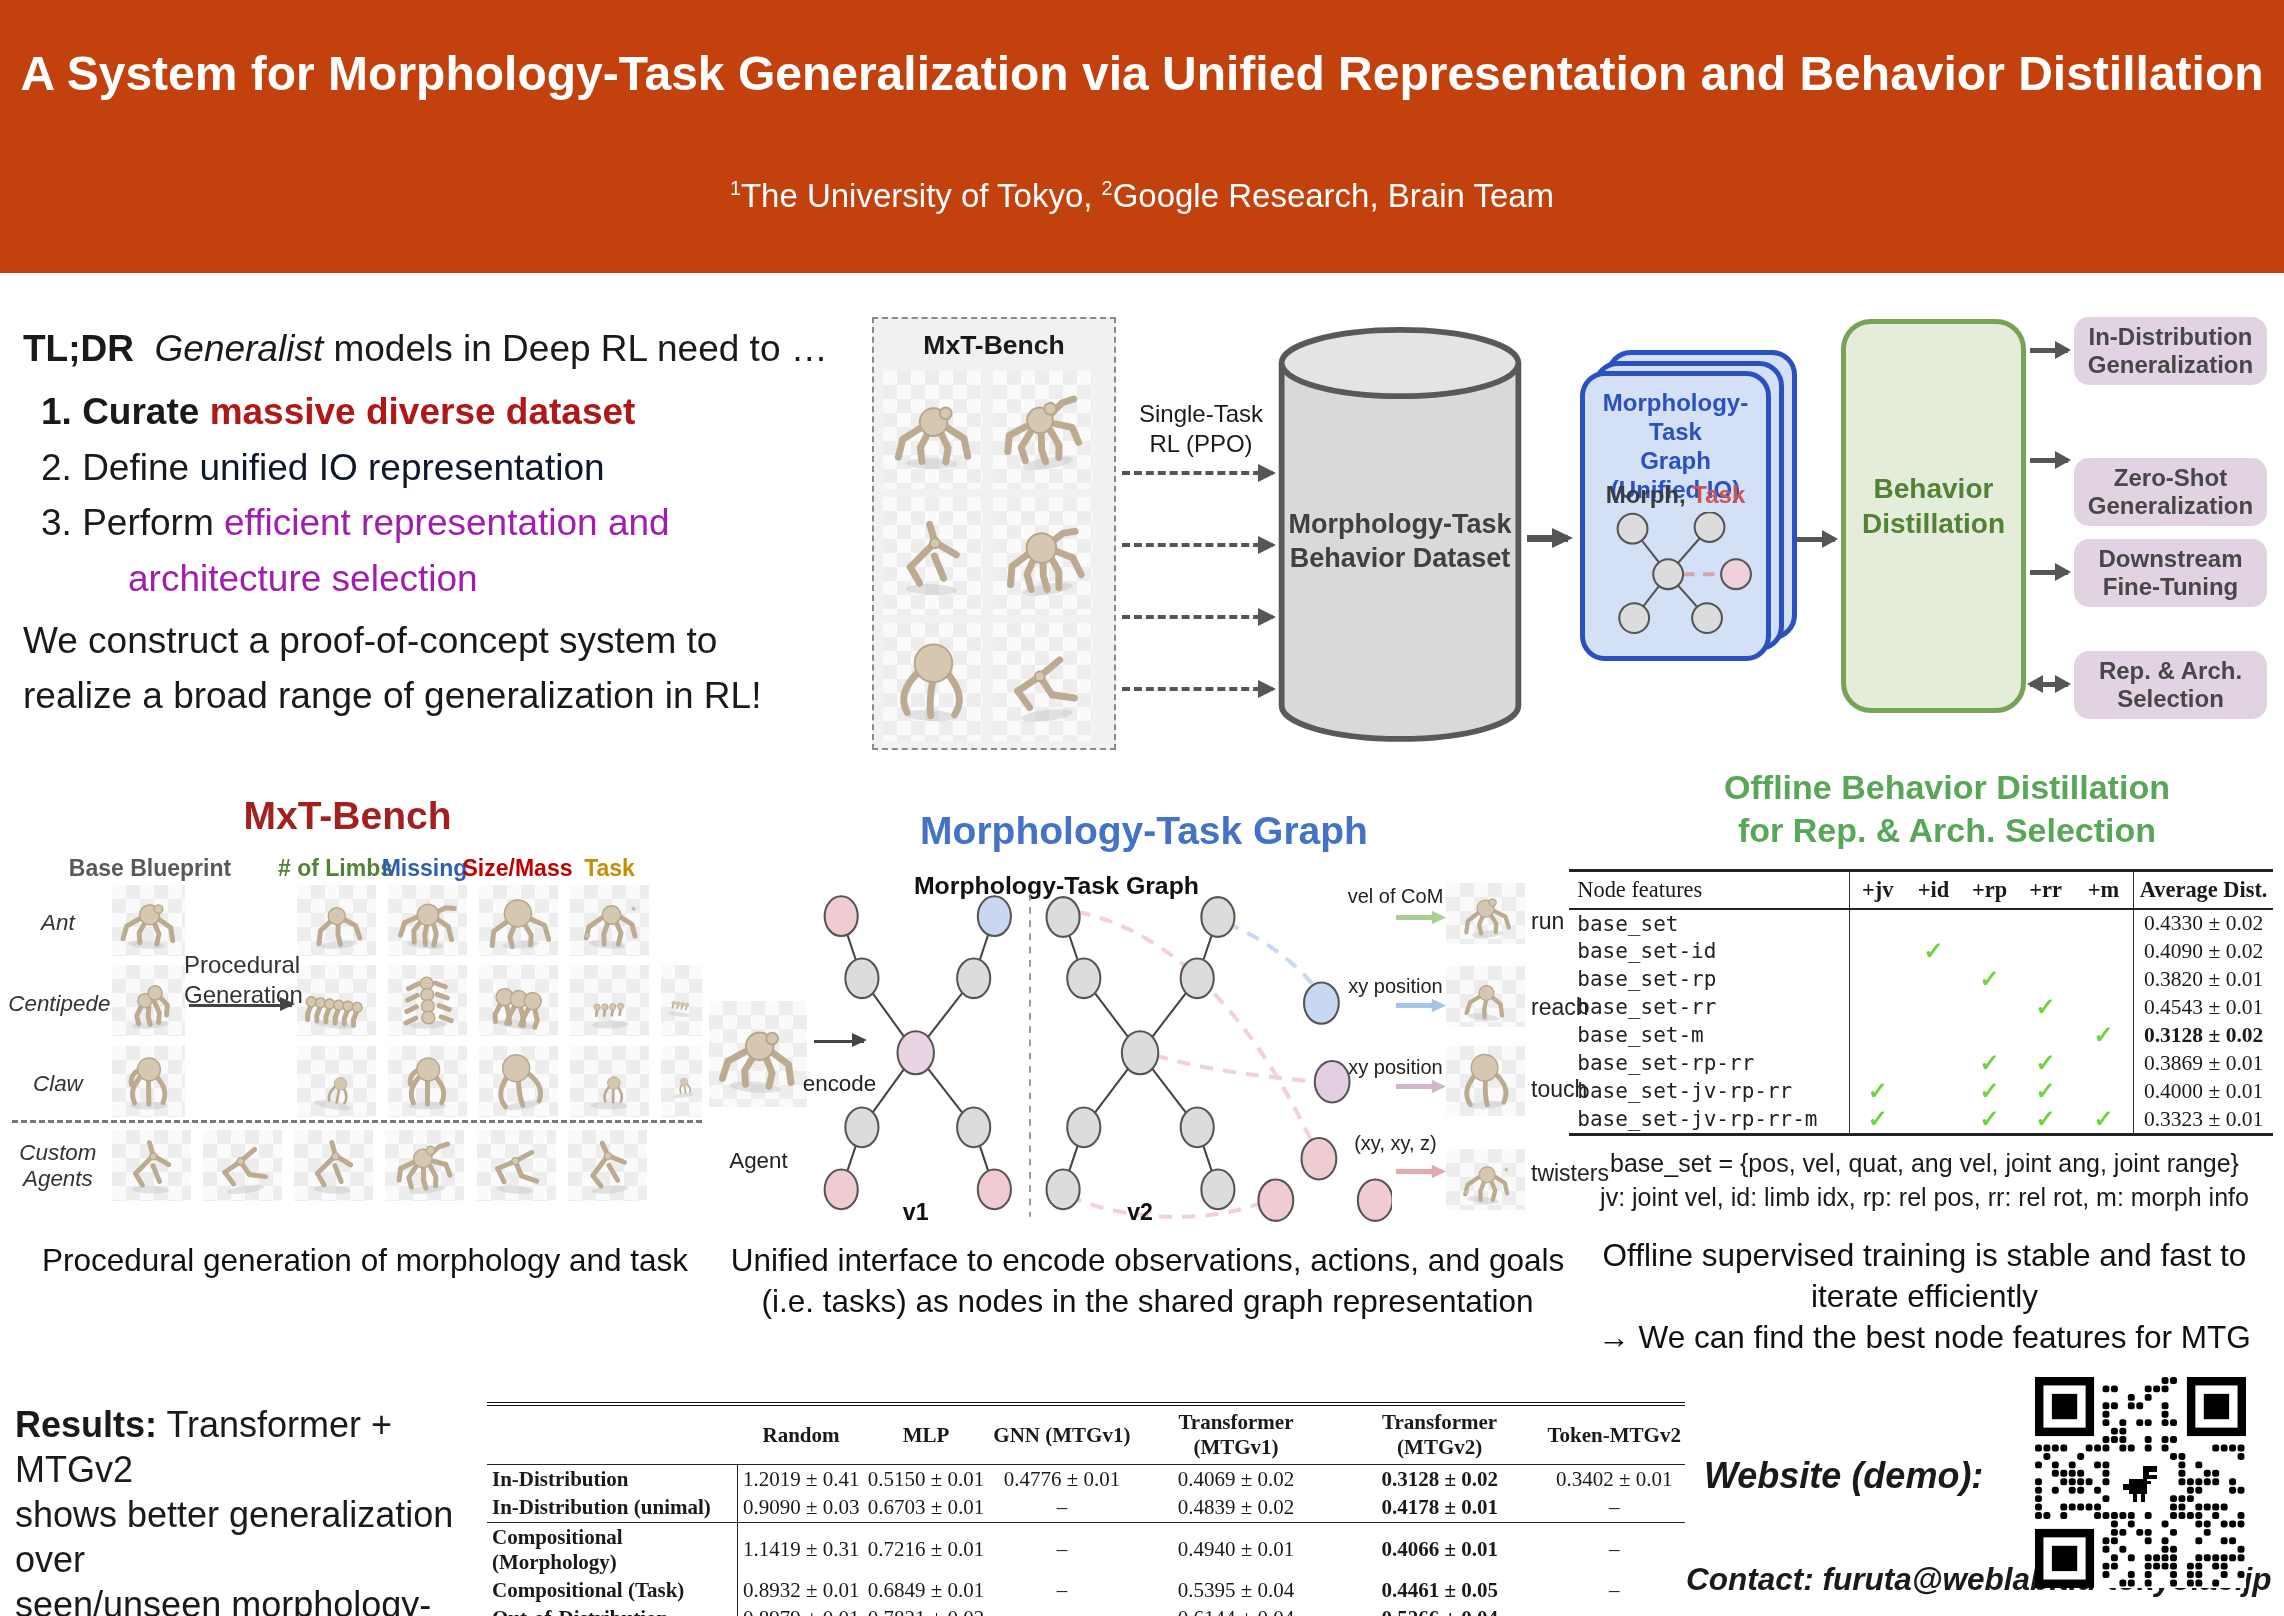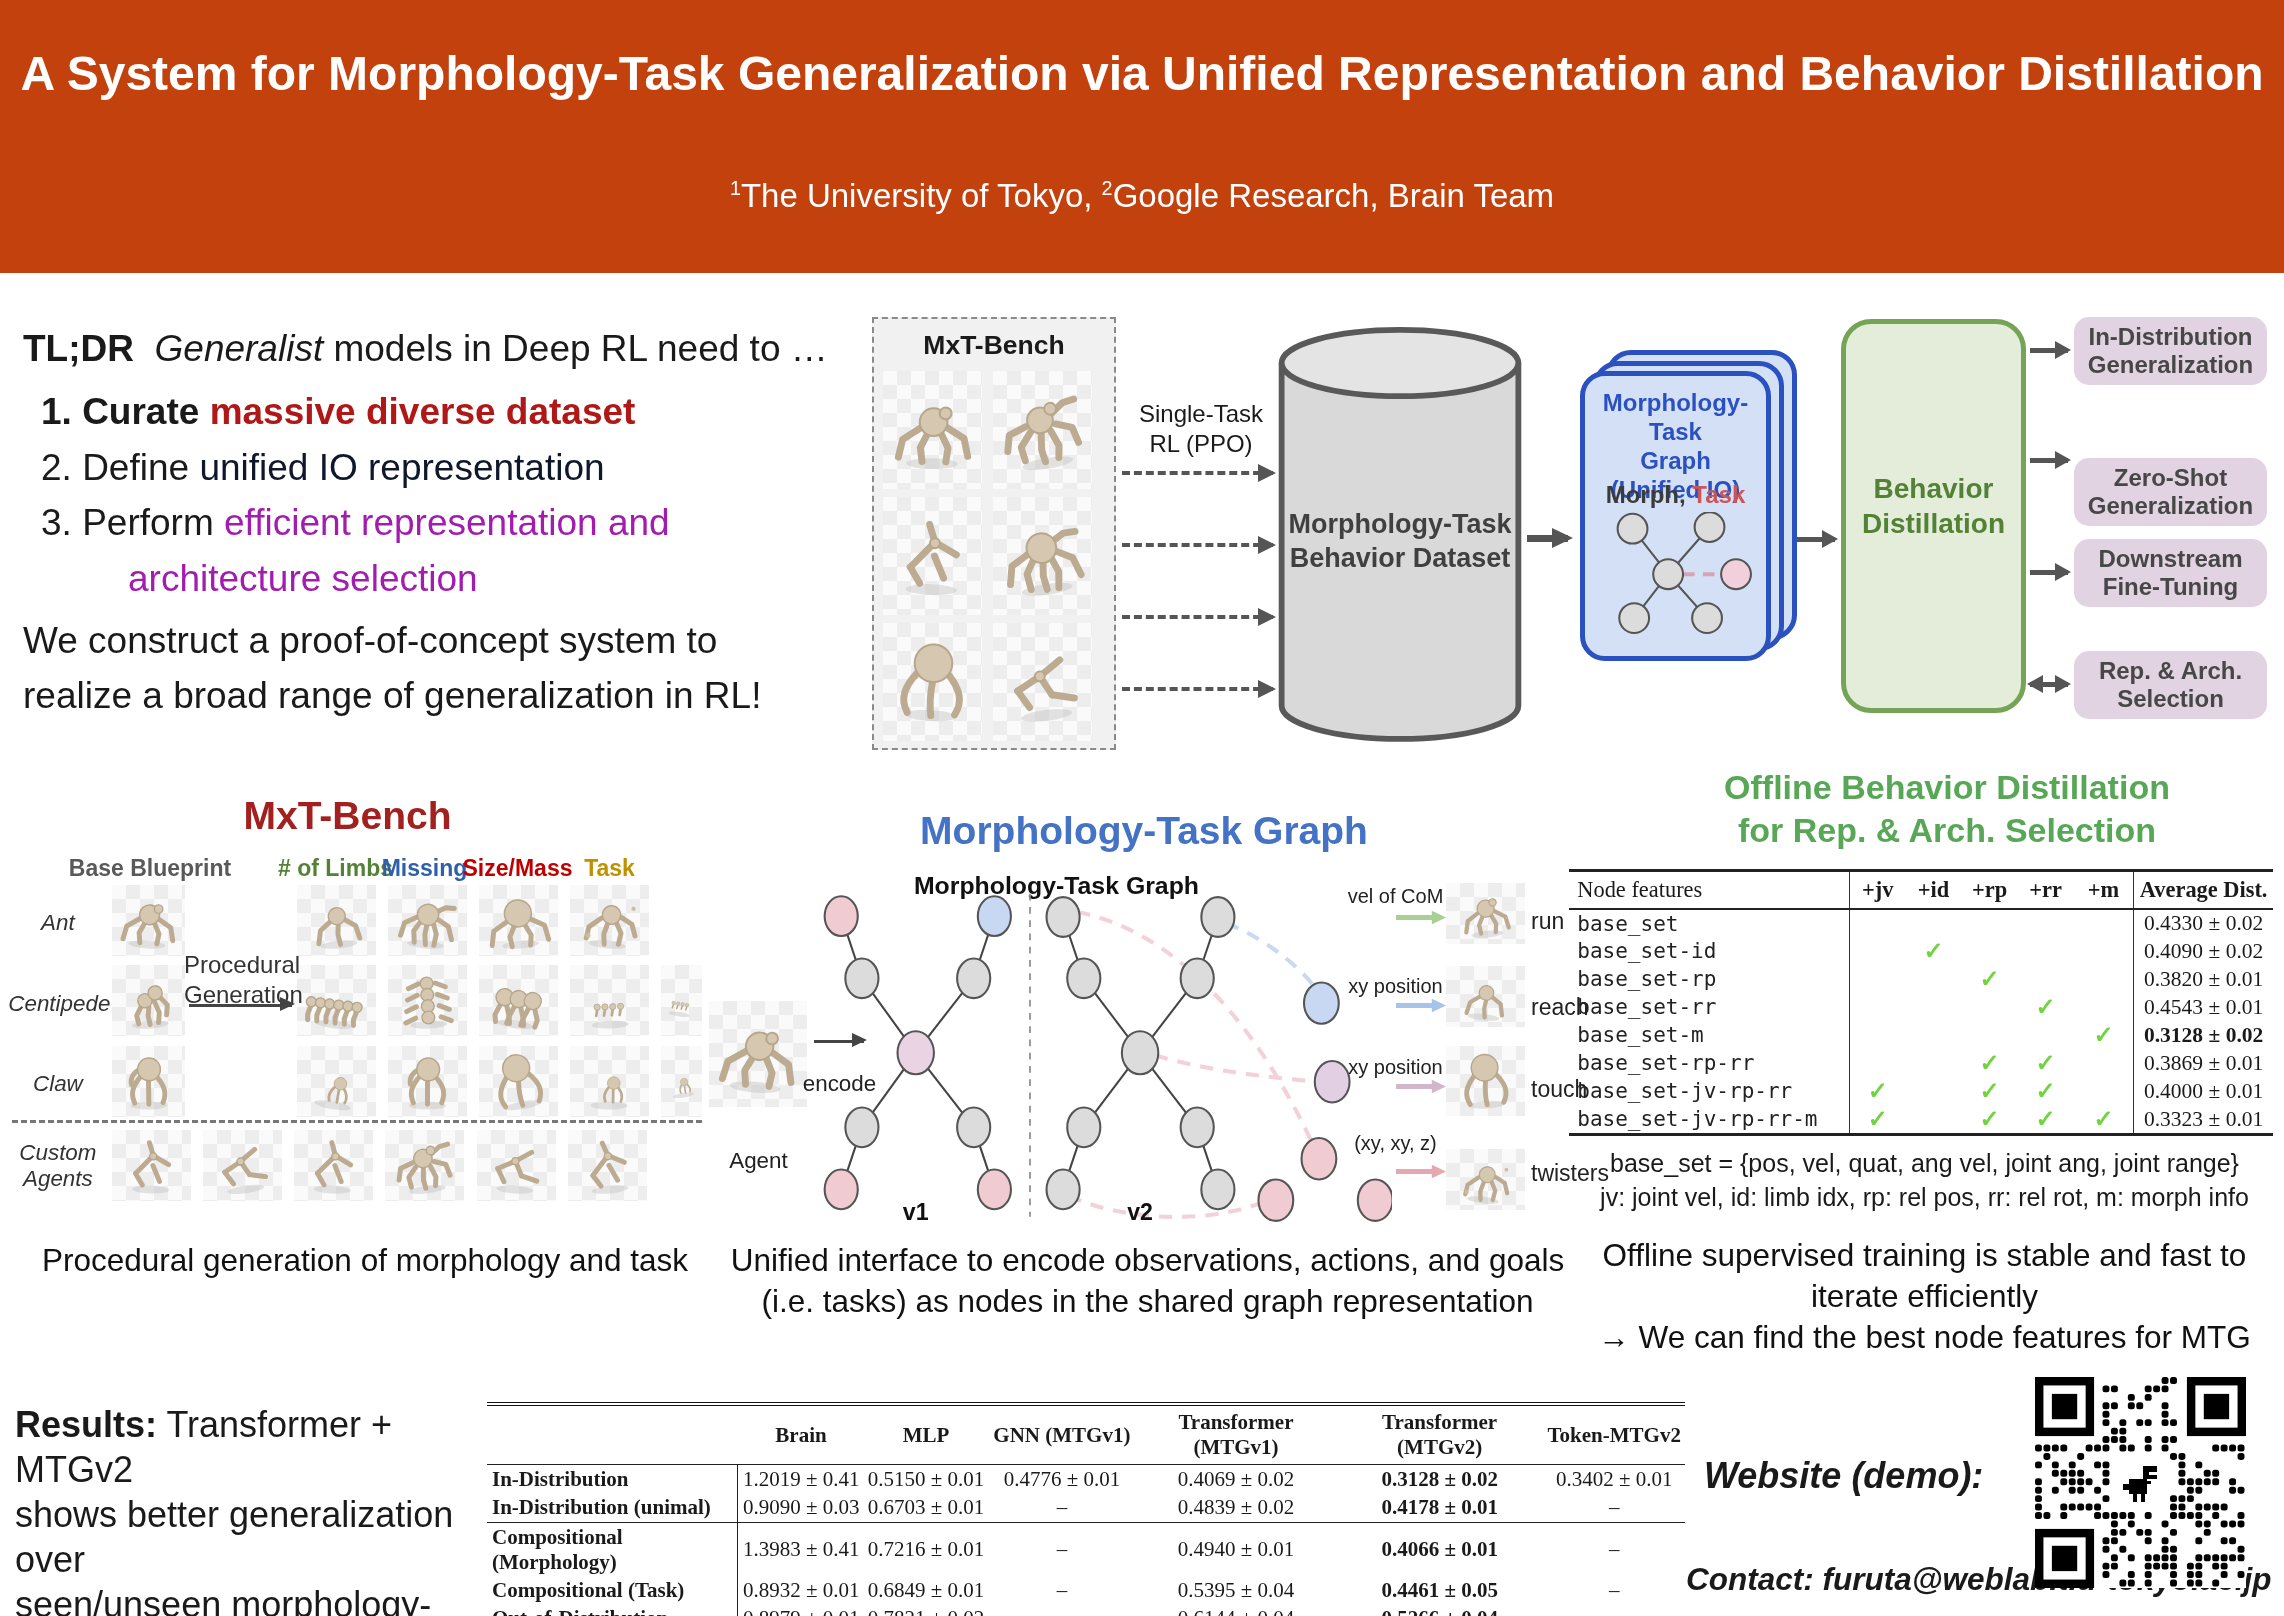--- a/index.html
+++ b/index.html
@@ -823,21 +823,21 @@
         <col style="width:126px">
         <col style="width:123px">
         <col style="width:148px">
         <col style="width:199px">
         <col style="width:207px">
         <col style="width:141px">
       </colgroup>
     <thead>
         <tr id="rtable-head">
           <th></th>
-          <th>Brain</th>
+          <th>Random</th>
           <th>MLP</th>
           <th>GNN (MTGv1)</th>
           <th>Transformer (MTGv1)</th>
           <th>Transformer (MTGv2)</th>
           <th>Token-MTGv2</th>
         </tr>
       </thead>
     <tbody id="rtable-body">
         <tr>
           <td class="lbl">In-Distribution</td>
@@ -852,21 +852,21 @@
           <td class="lbl">In-Distribution (unimal)</td>
           <td style="border-left: 1.7px solid rgb(34, 34, 34);">0.9090 ± 0.03</td>
           <td>0.6703 ± 0.01</td>
           <td>–</td>
           <td>0.4839 ± 0.02</td>
           <td style="font-weight: bold;">0.4178 ± 0.01</td>
           <td>–</td>
         </tr>
         <tr class="grp">
           <td class="lbl">Compositional (Morphology)</td>
-          <td style="border-left: 1.7px solid rgb(34, 34, 34);">1.3983 ± 0.41</td>
+          <td style="border-left: 1.7px solid rgb(34, 34, 34);">1.1419 ± 0.31</td>
           <td>0.7216 ± 0.01</td>
           <td>–</td>
           <td>0.4940 ± 0.01</td>
           <td style="font-weight: bold;">0.4066 ± 0.01</td>
           <td>–</td>
         </tr>
         <tr>
           <td class="lbl">Compositional (Task)</td>
           <td style="border-left: 1.7px solid rgb(34, 34, 34);">0.8932 ± 0.01</td>
           <td>0.6849 ± 0.01</td>

